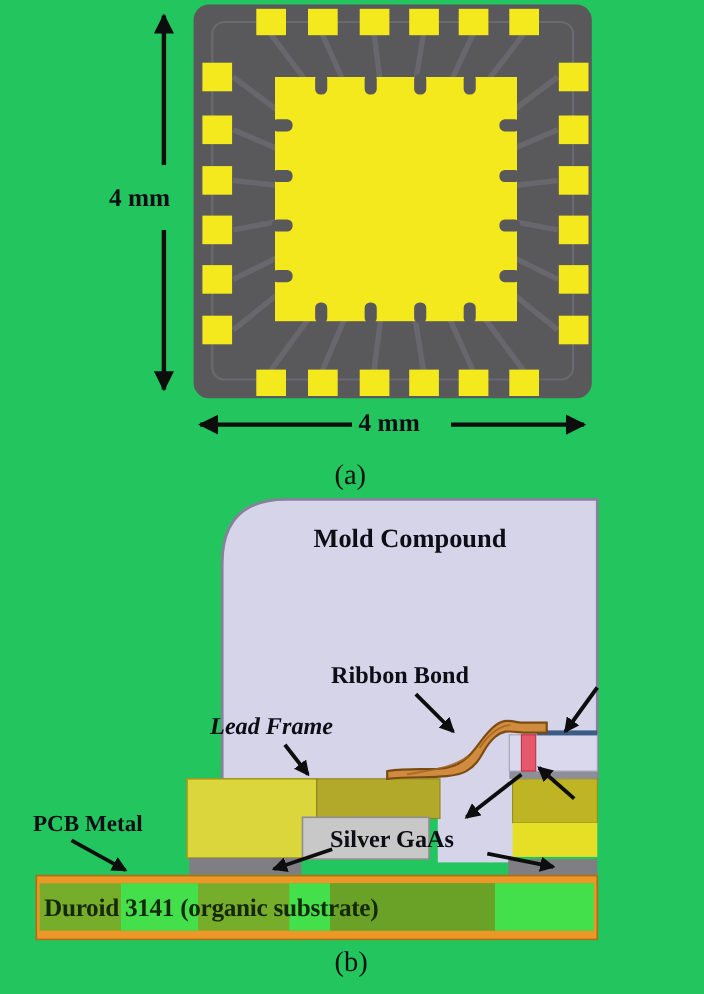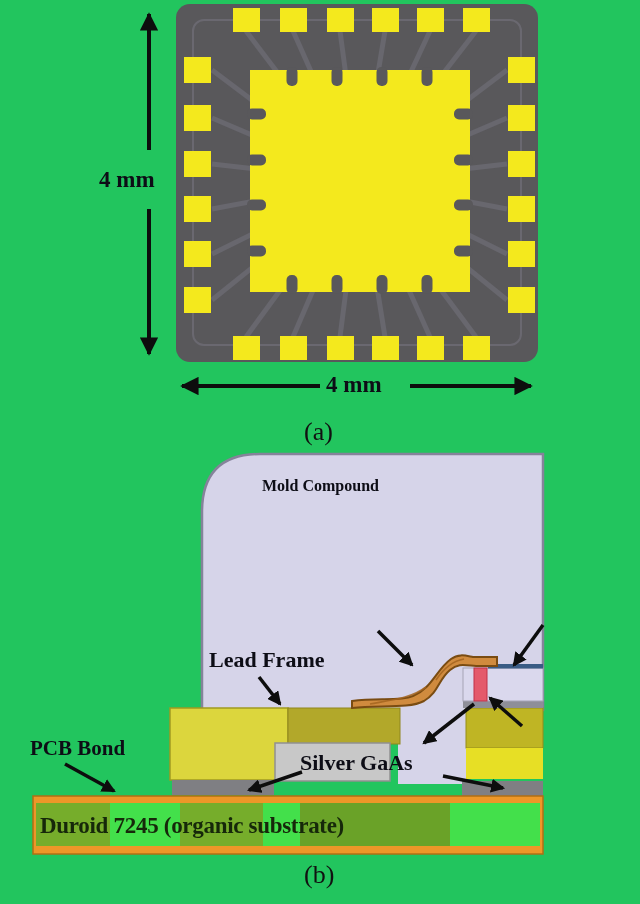--- a/index.html
+++ b/index.html
@@ -1,20 +1,20 @@
 <!DOCTYPE html>
 <html><head>
 <meta charset="utf-8">
 <style>
   html,body{margin:0;padding:0;background:#ffffff;}
   .stage{position:relative;width:640px;height:904px;background:#22c55e;overflow:hidden;
          font-family:"Liberation Serif","DejaVu Serif",serif;padding-left:30px;}
   .stage svg{position:absolute;left:0;top:0;}
   .lbl{position:absolute;font-weight:700;font-size:22px;line-height:1.05;color:#0d0d16;white-space:nowrap;}
-  .lbl-big{font-size:16px;}
+  .lbl-big{font-size:24px;margin-left:23px;}
   .dim{font-size:23px;}
   .cap{position:absolute;font-weight:400;font-size:26px;color:#111;white-space:nowrap;}
   .substrate-lbl{position:absolute;font-weight:700;font-size:23px;color:#16280a;white-space:nowrap;letter-spacing:-0.3px;}
 </style>
 </head>
 <body>
 
 <div class="stage">
 
   <svg width="640" height="904" viewBox="0 0 640 904">
@@ -153,18 +153,19 @@
       <line x1="443" y1="776" x2="503" y2="788" marker-end="url(#ah)"></line>
       <line x1="65" y1="764" x2="114" y2="791" marker-end="url(#ah)"></line>
     </g>
   </svg>
 
   <div class="lbl dim" style="left:99px;top:168px;">4 mm</div>
   <div class="lbl dim" style="left:326px;top:373px;">4 mm</div>
   <div class="cap" style="left:304px;top:417px;">(a)</div>
 
   <div class="lbl lbl-big" style="left:262px;top:478px;">Mold Compound</div>
-  <div class="lbl" style="left:209px;top:648px;">Lead Frame</div>
+  <div class="lbl" style="left:301px;top:602px;">Ribbon Bond</div>
+  <div class="lbl" style="left:191px;top:648px;font-style:italic;">Lead Frame</div>
   <div class="lbl" style="left:300px;top:751px;">Silver GaAs</div>
-  <div class="lbl" style="left:30px;top:737px;font-size:21px;">PCB Bond</div>
-  <div class="substrate-lbl" style="left:40px;top:813px;">Duroid 7245 (organic substrate)</div>
+  <div class="lbl" style="left:30px;top:737px;font-size:21px;">PCB Metal</div>
+  <div class="substrate-lbl" style="left:40px;top:813px;">Duroid 3141 (organic substrate)</div>
   <div class="cap" style="left:304px;top:860px;">(b)</div>
 </div>
 
 </body></html>

